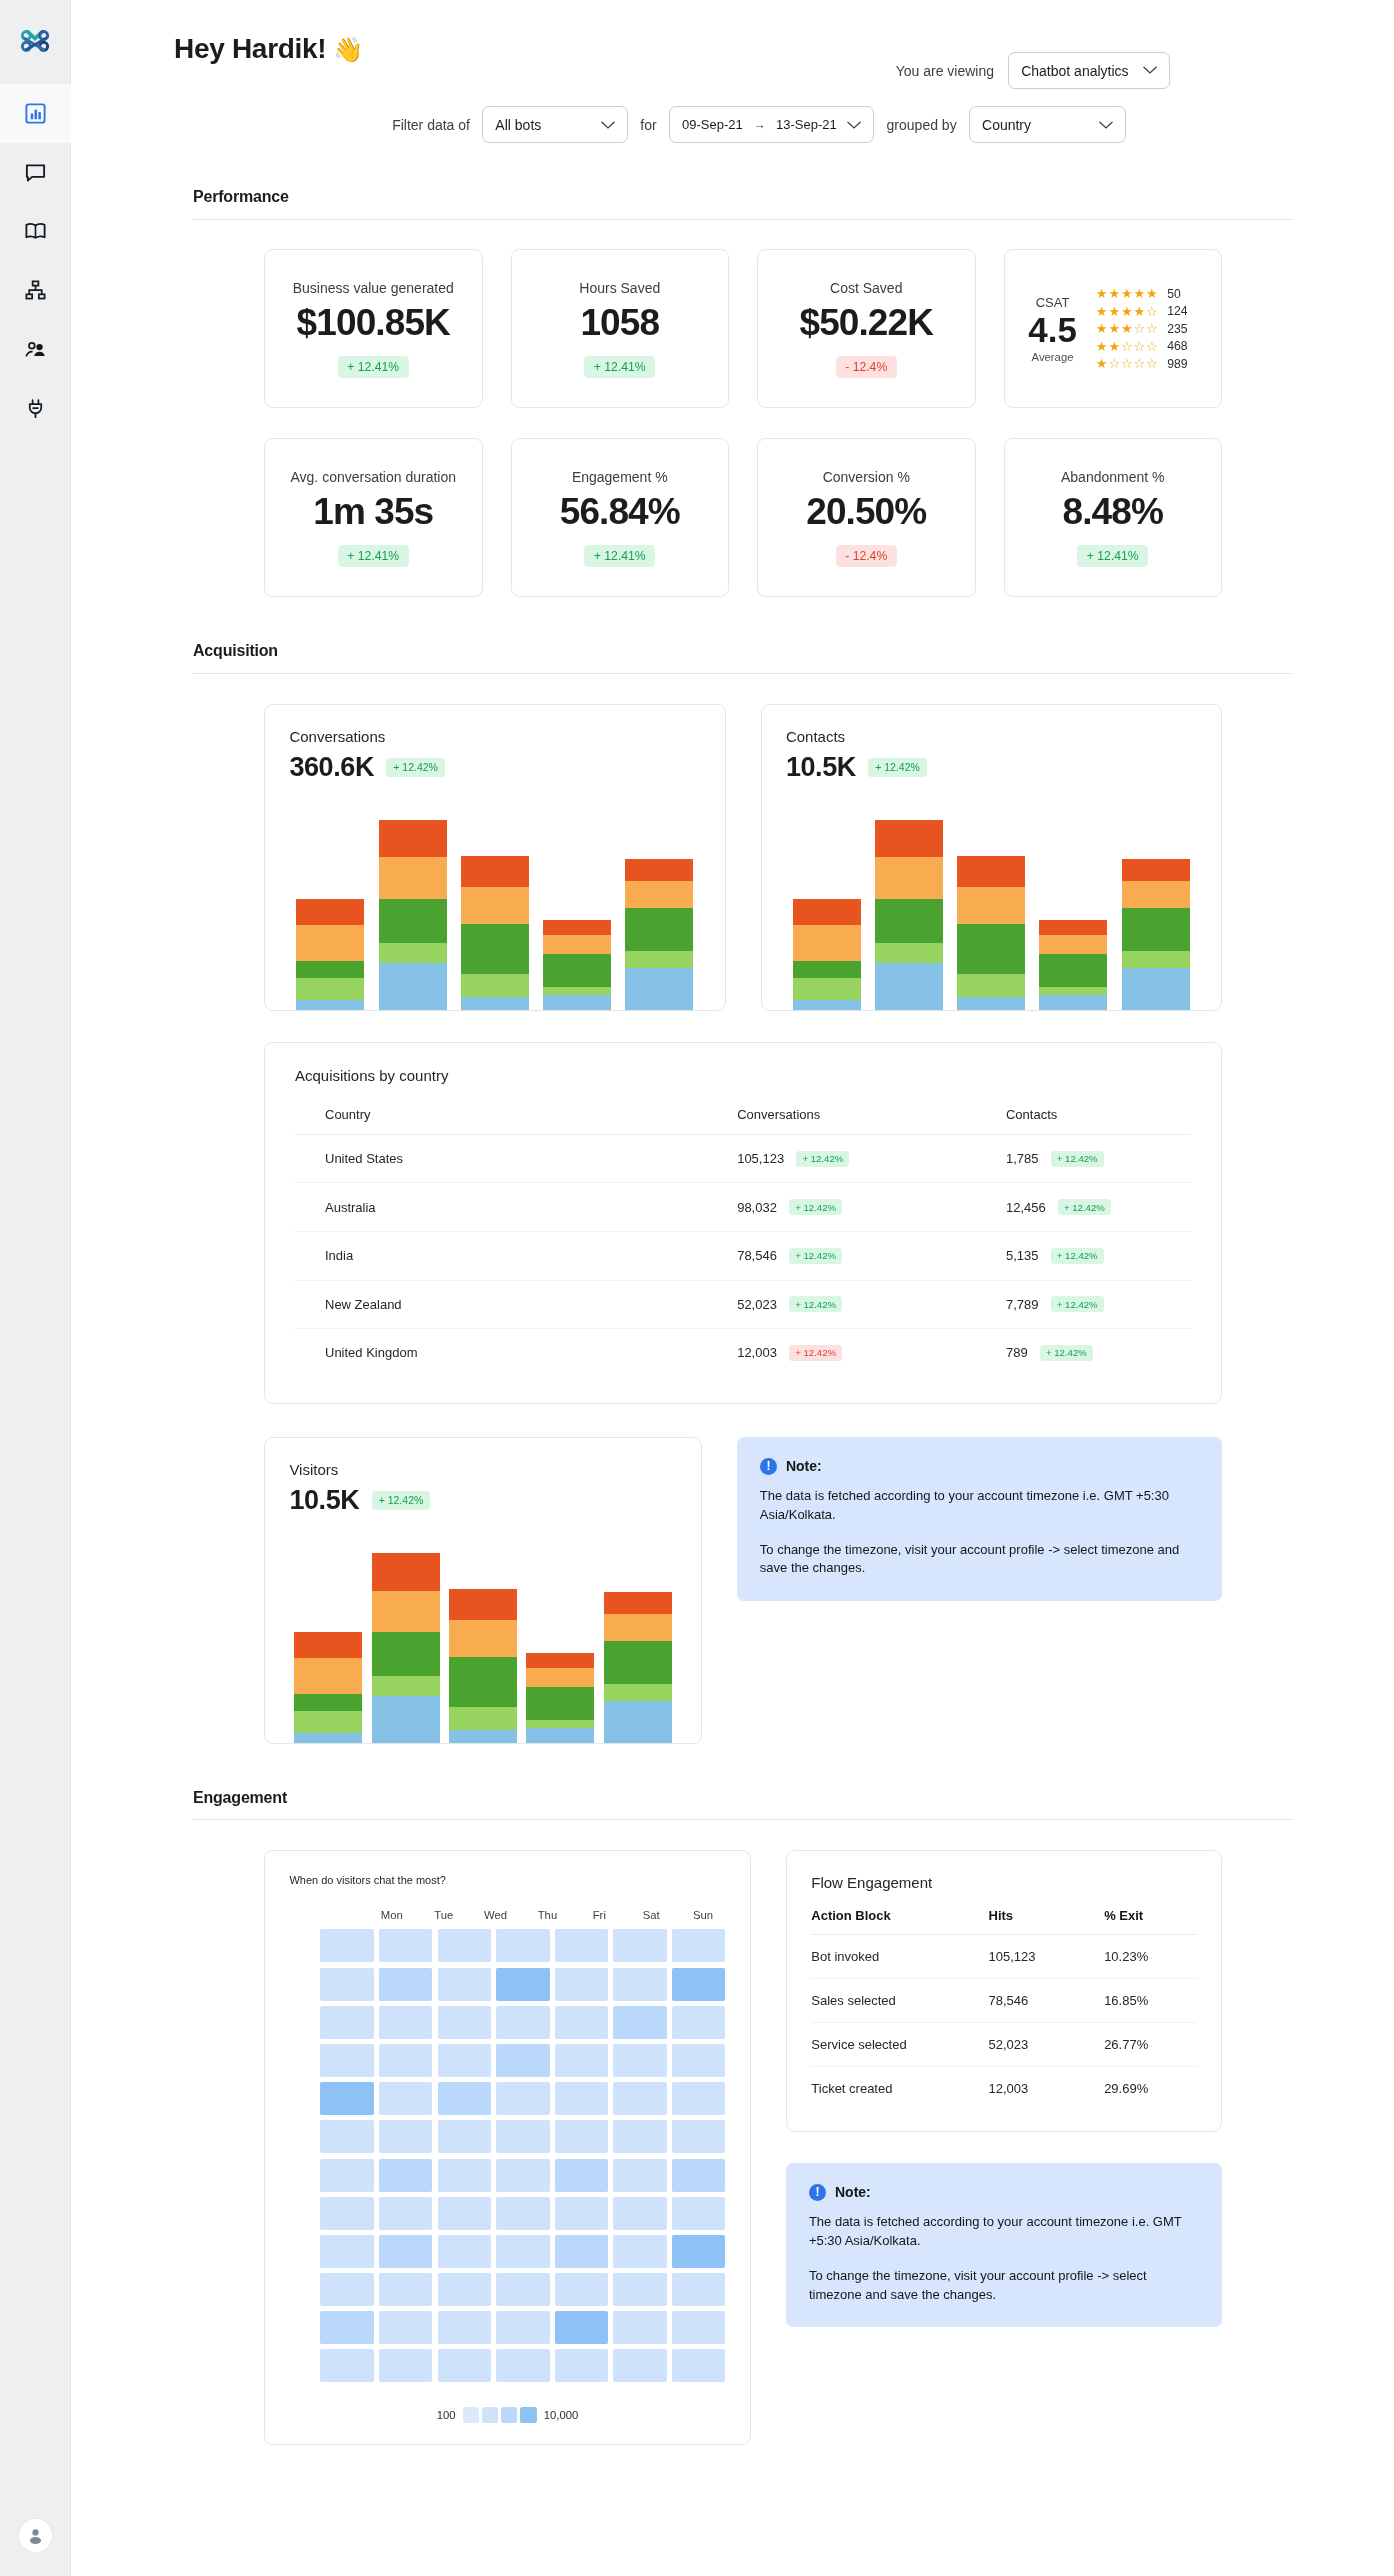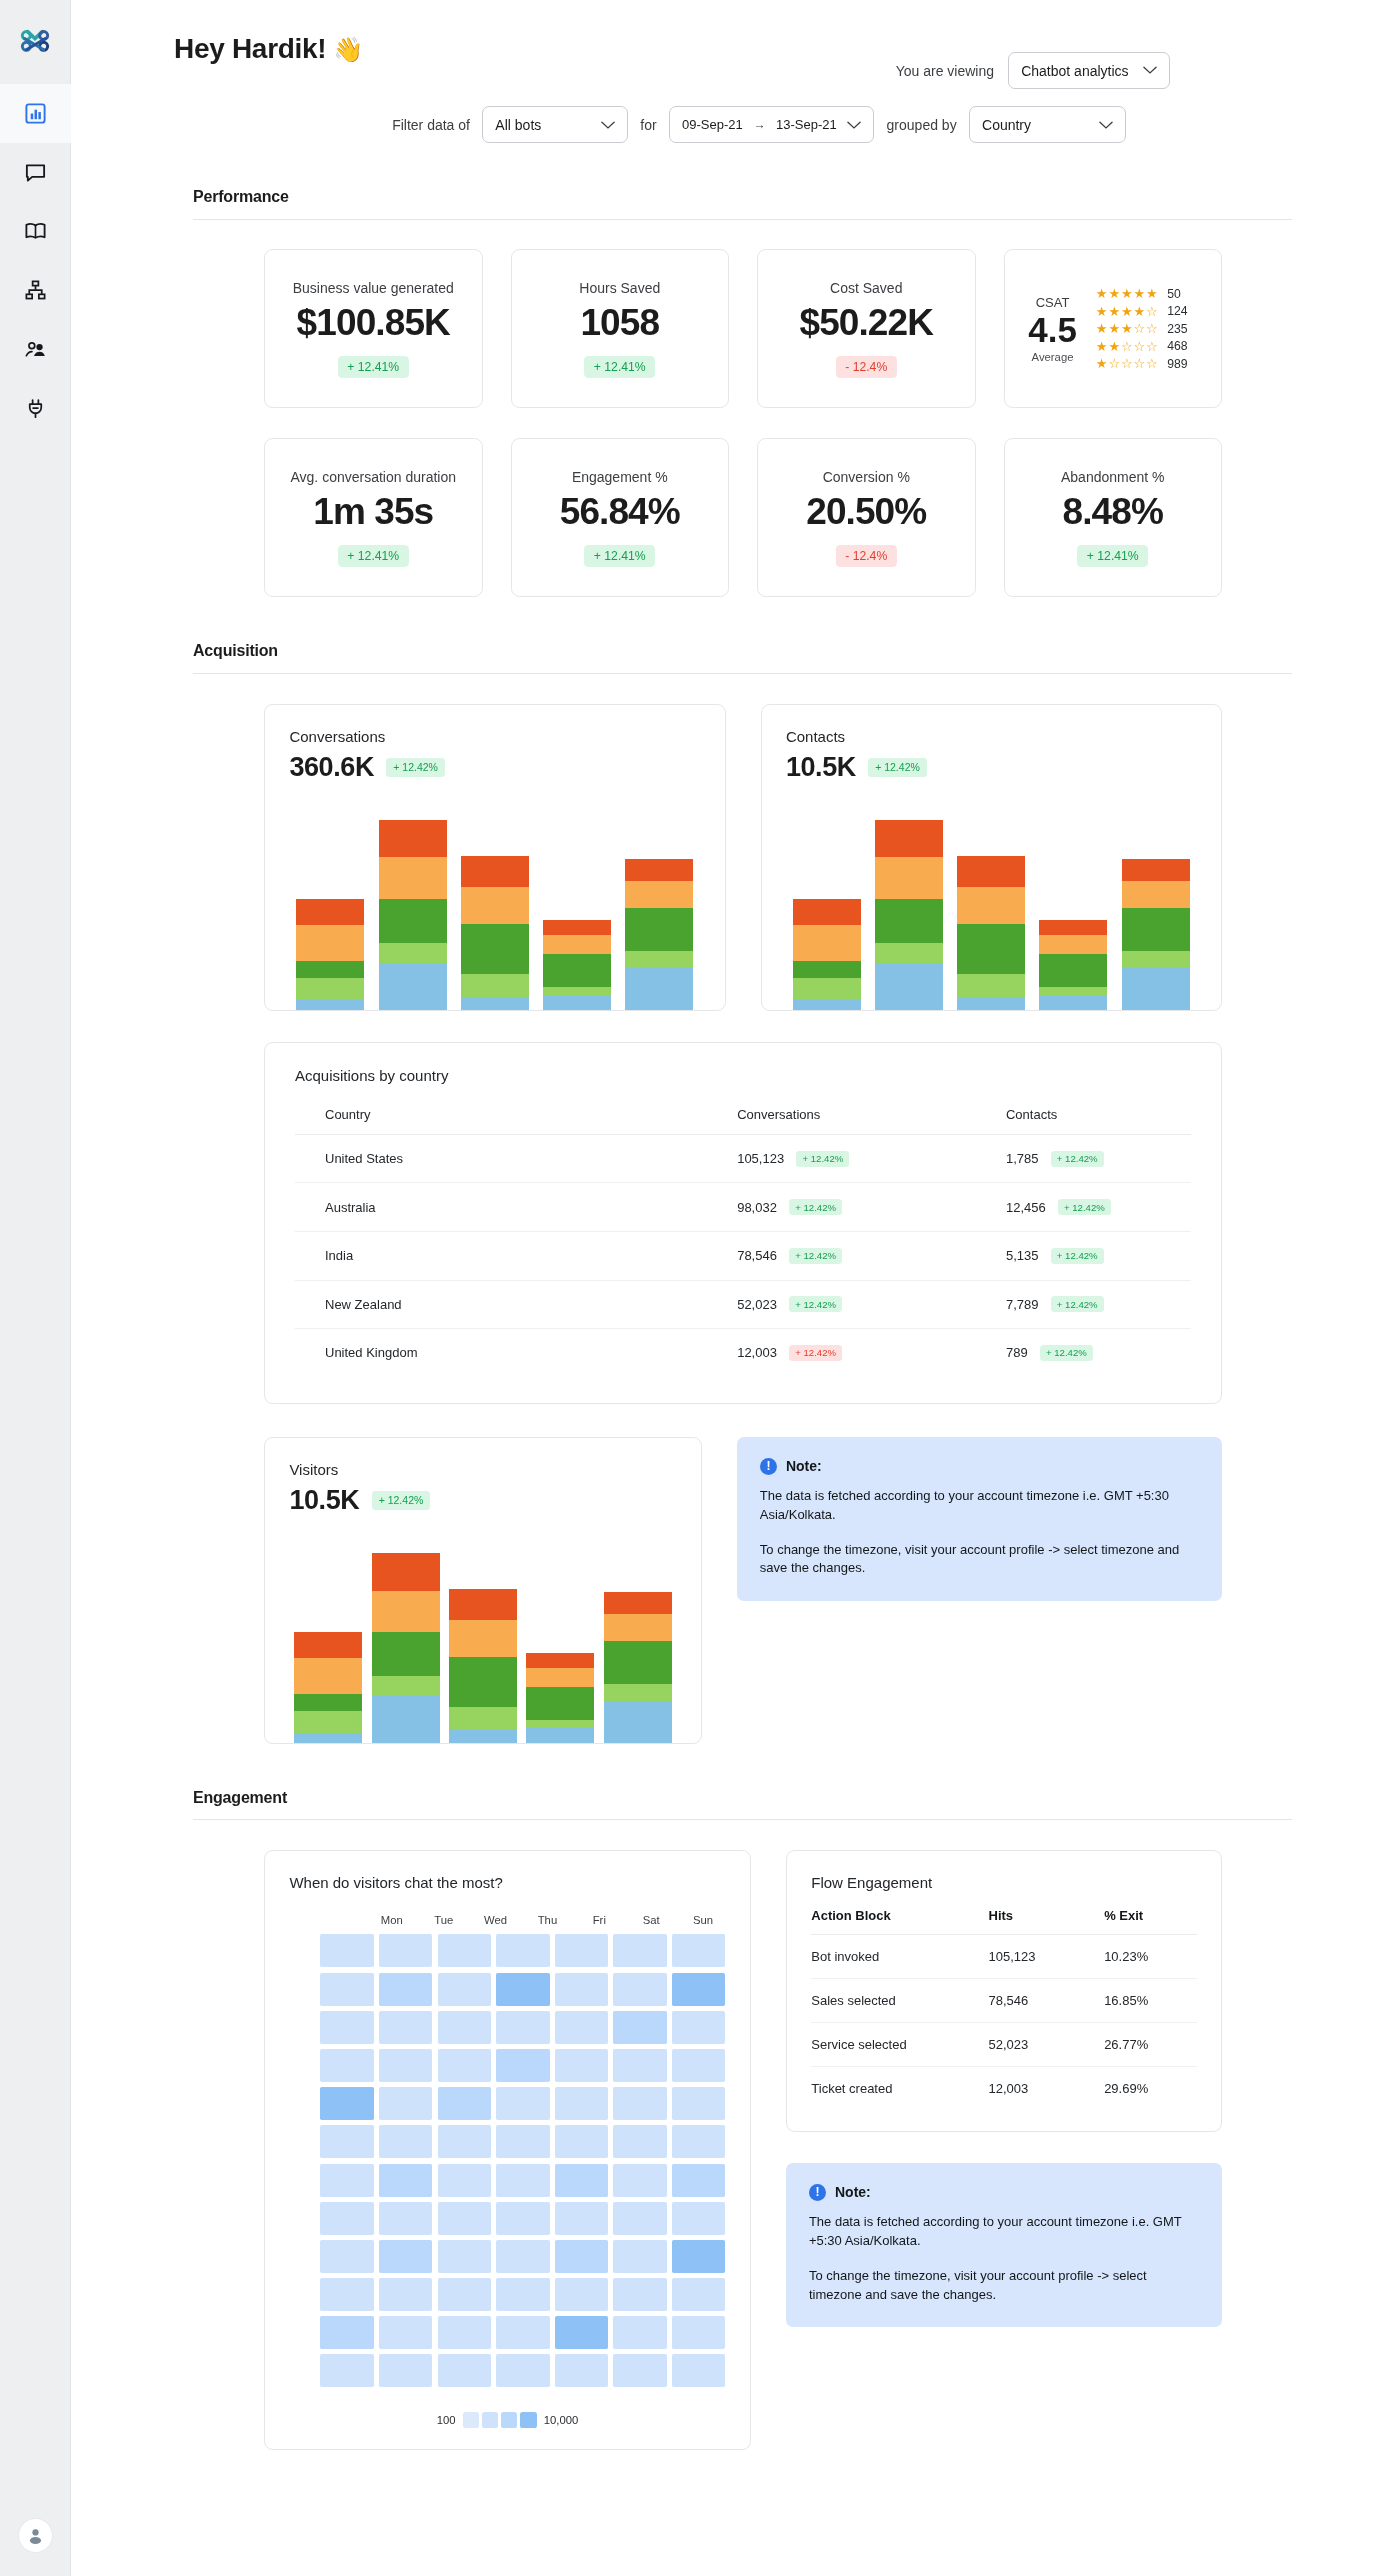--- a/index.html
+++ b/index.html
@@ -159,21 +159,21 @@
     color:#fff; font-size:12.2px; font-weight:700; display:flex;
     align-items:center; justify-content:center; line-height:1;
   }
 
   
   .eng-row { display:flex; gap: 35px; margin-top: 30px; padding-left:71px; padding-right:70px; align-items:flex-start; }
   .heat-card {
     flex:1; background:#fff; border:0.9px solid #e4e6e9; border-radius:8.7px;
     padding: 23px 24.4px 21px 24.4px;
   }
-  .heat-title { font-size:15px; color:#23262a; margin-bottom: 23px; }
+  .heat-title { font-size:11px; color:#23262a; margin-bottom: 23px; }
   .heat-grid-wrap { padding-left: 31px; }
   .heat-days { display:grid; grid-template-columns: repeat(7, 1fr); gap: 7px; margin-bottom: 8.7px; }
   .heat-day { text-align:center; font-size:11.3px; color:#3b3e42; }
   .heat-body { display:flex; }
   .heat-hours { display:flex; flex-direction:column; width: 49px; flex: 0 0 49px; }
   .heat-hour {
     height: 38px; font-size:10.5px; color:#3b3e42;
     display:flex; align-items:flex-start; justify-content:flex-end;
     padding-right: 8.7px; padding-top: 0px;
   }

